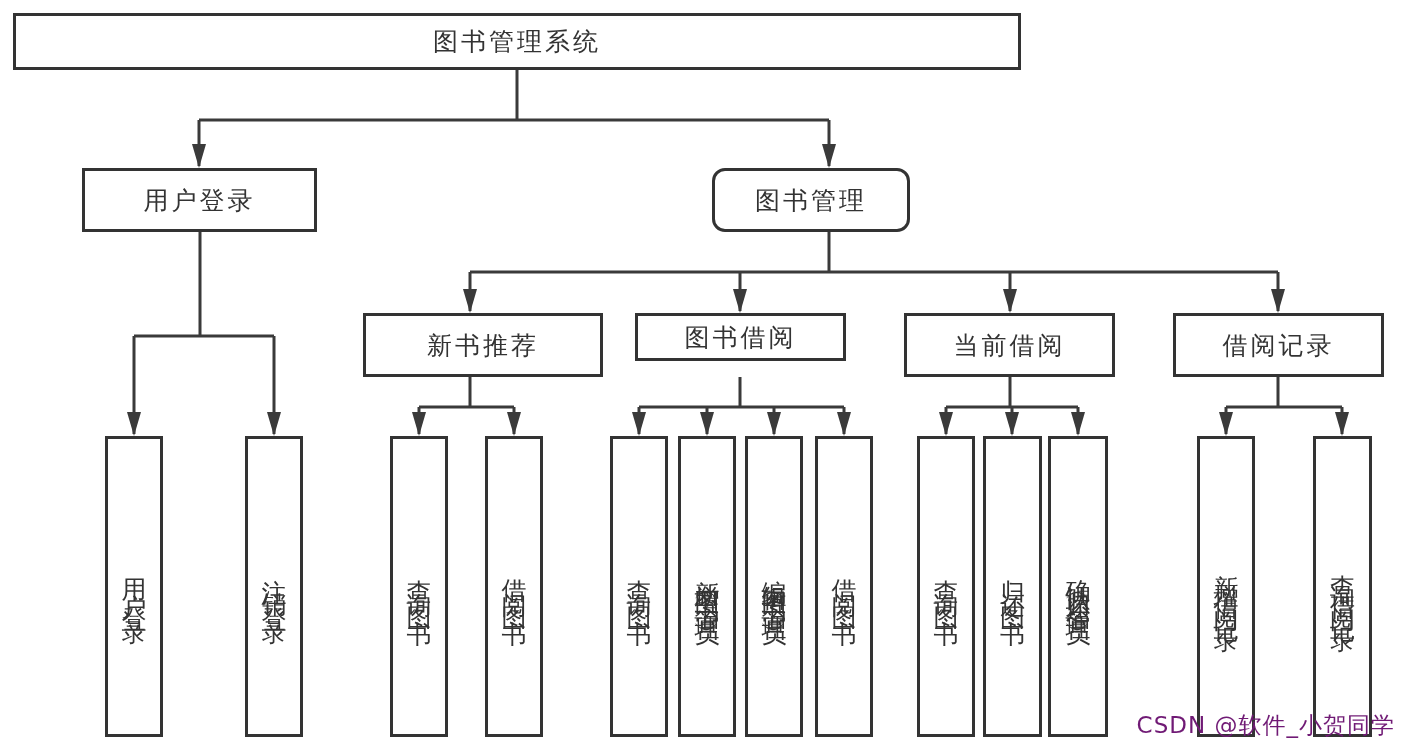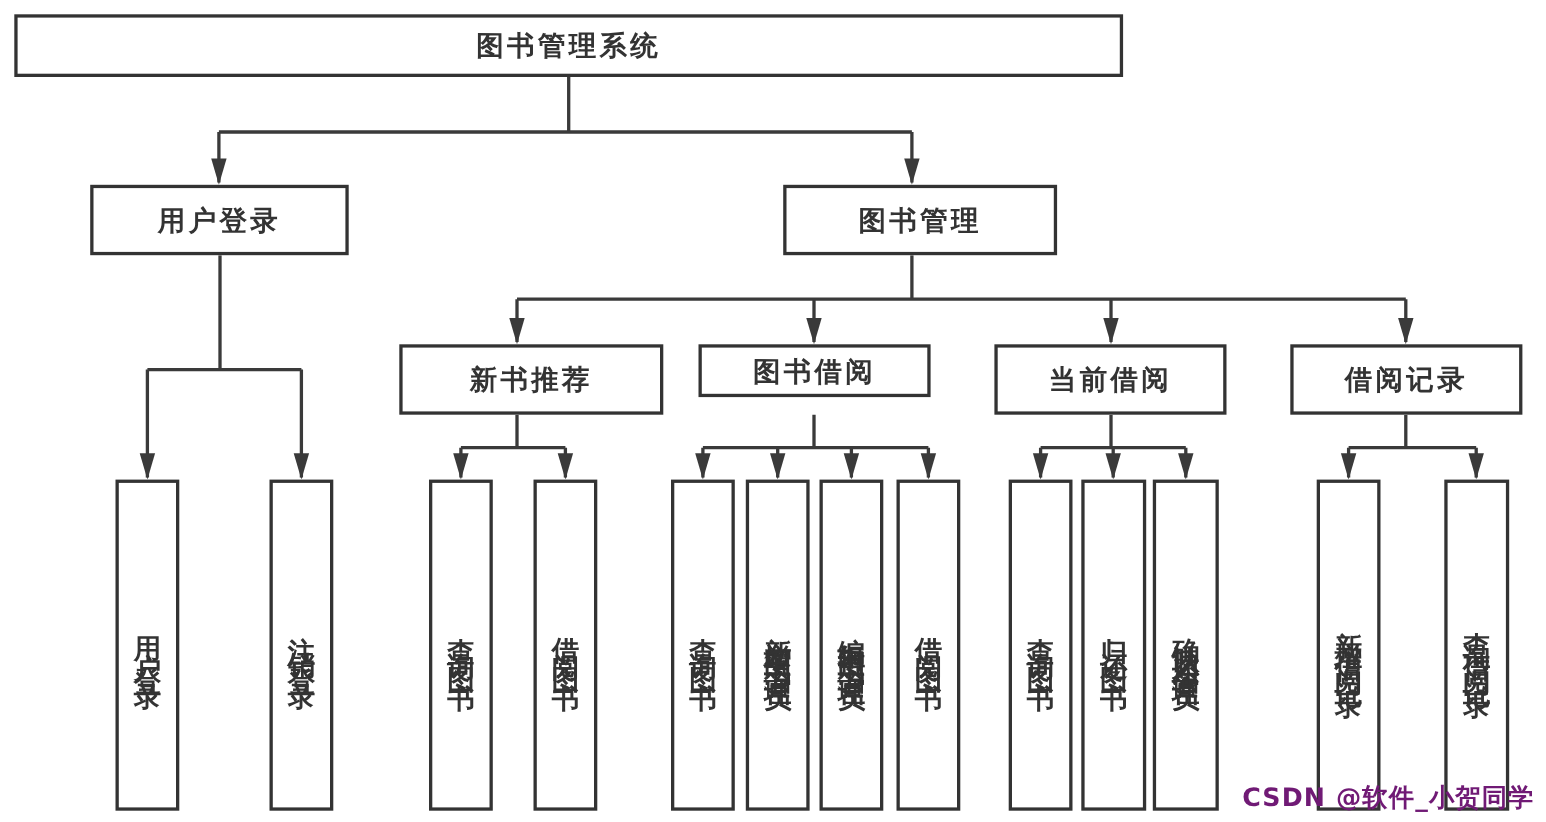--- a/index.html
+++ b/index.html
@@ -8,21 +8,20 @@
     background: #ffffff;
     font-family: "DejaVu Sans", "Liberation Sans", sans-serif;
   }
   #stage {
     position: relative;
     width: 1405px;
     height: 747px;
     background: #ffffff;
     overflow: hidden;
     color: #333333;
-    font-weight: bold;
   }
   #connectors {
     position: absolute;
     left: 0;
     top: 0;
     z-index: 1;
   }
   .node {
     position: absolute;
     box-sizing: border-box;
@@ -117,21 +116,21 @@
     <g>
       <path d="M1278 377 V407 M1226 407 H1342 M1226 407 V434 M1342 407 V434"></path>
       <polygon points="1219,412 1233,412 1226,436" fill="#3a3a3a" stroke="none"></polygon>
       <polygon points="1335,412 1349,412 1342,436" fill="#3a3a3a" stroke="none"></polygon>
     </g>
   </svg>
 
   <div class="node" style="left:13px; top:13px; width:1008px; height:57px;">图书管理系统</div>
 
   <div class="node" style="left:82px; top:168px; width:235px; height:64px;">用户登录</div>
-  <div class="node" style="left:712px; top:168px; width:249px; height:64px;">图书管理</div>
+  <div class="node" style="left:712px; top:168px; width:198px; height:64px;border-radius:13px;">图书管理</div>
 
   <div class="node" style="left:363px; top:313px; width:240px; height:64px;">新书推荐</div>
   <div class="node" style="left:635px; top:313px; width:211px; height:48px;">图书借阅</div>
   <div class="node" style="left:904px; top:313px; width:211px; height:64px;">当前借阅</div>
   <div class="node" style="left:1173px; top:313px; width:211px; height:64px;">借阅记录</div>
 
   <div class="leaf sp4" style="left:105px; width:58px;">用户登录</div>
   <div class="leaf sp4" style="left:245px; width:58px;">注销登录</div>
 
   <div class="leaf sp4" style="left:390px; width:58px;">查询图书</div>

